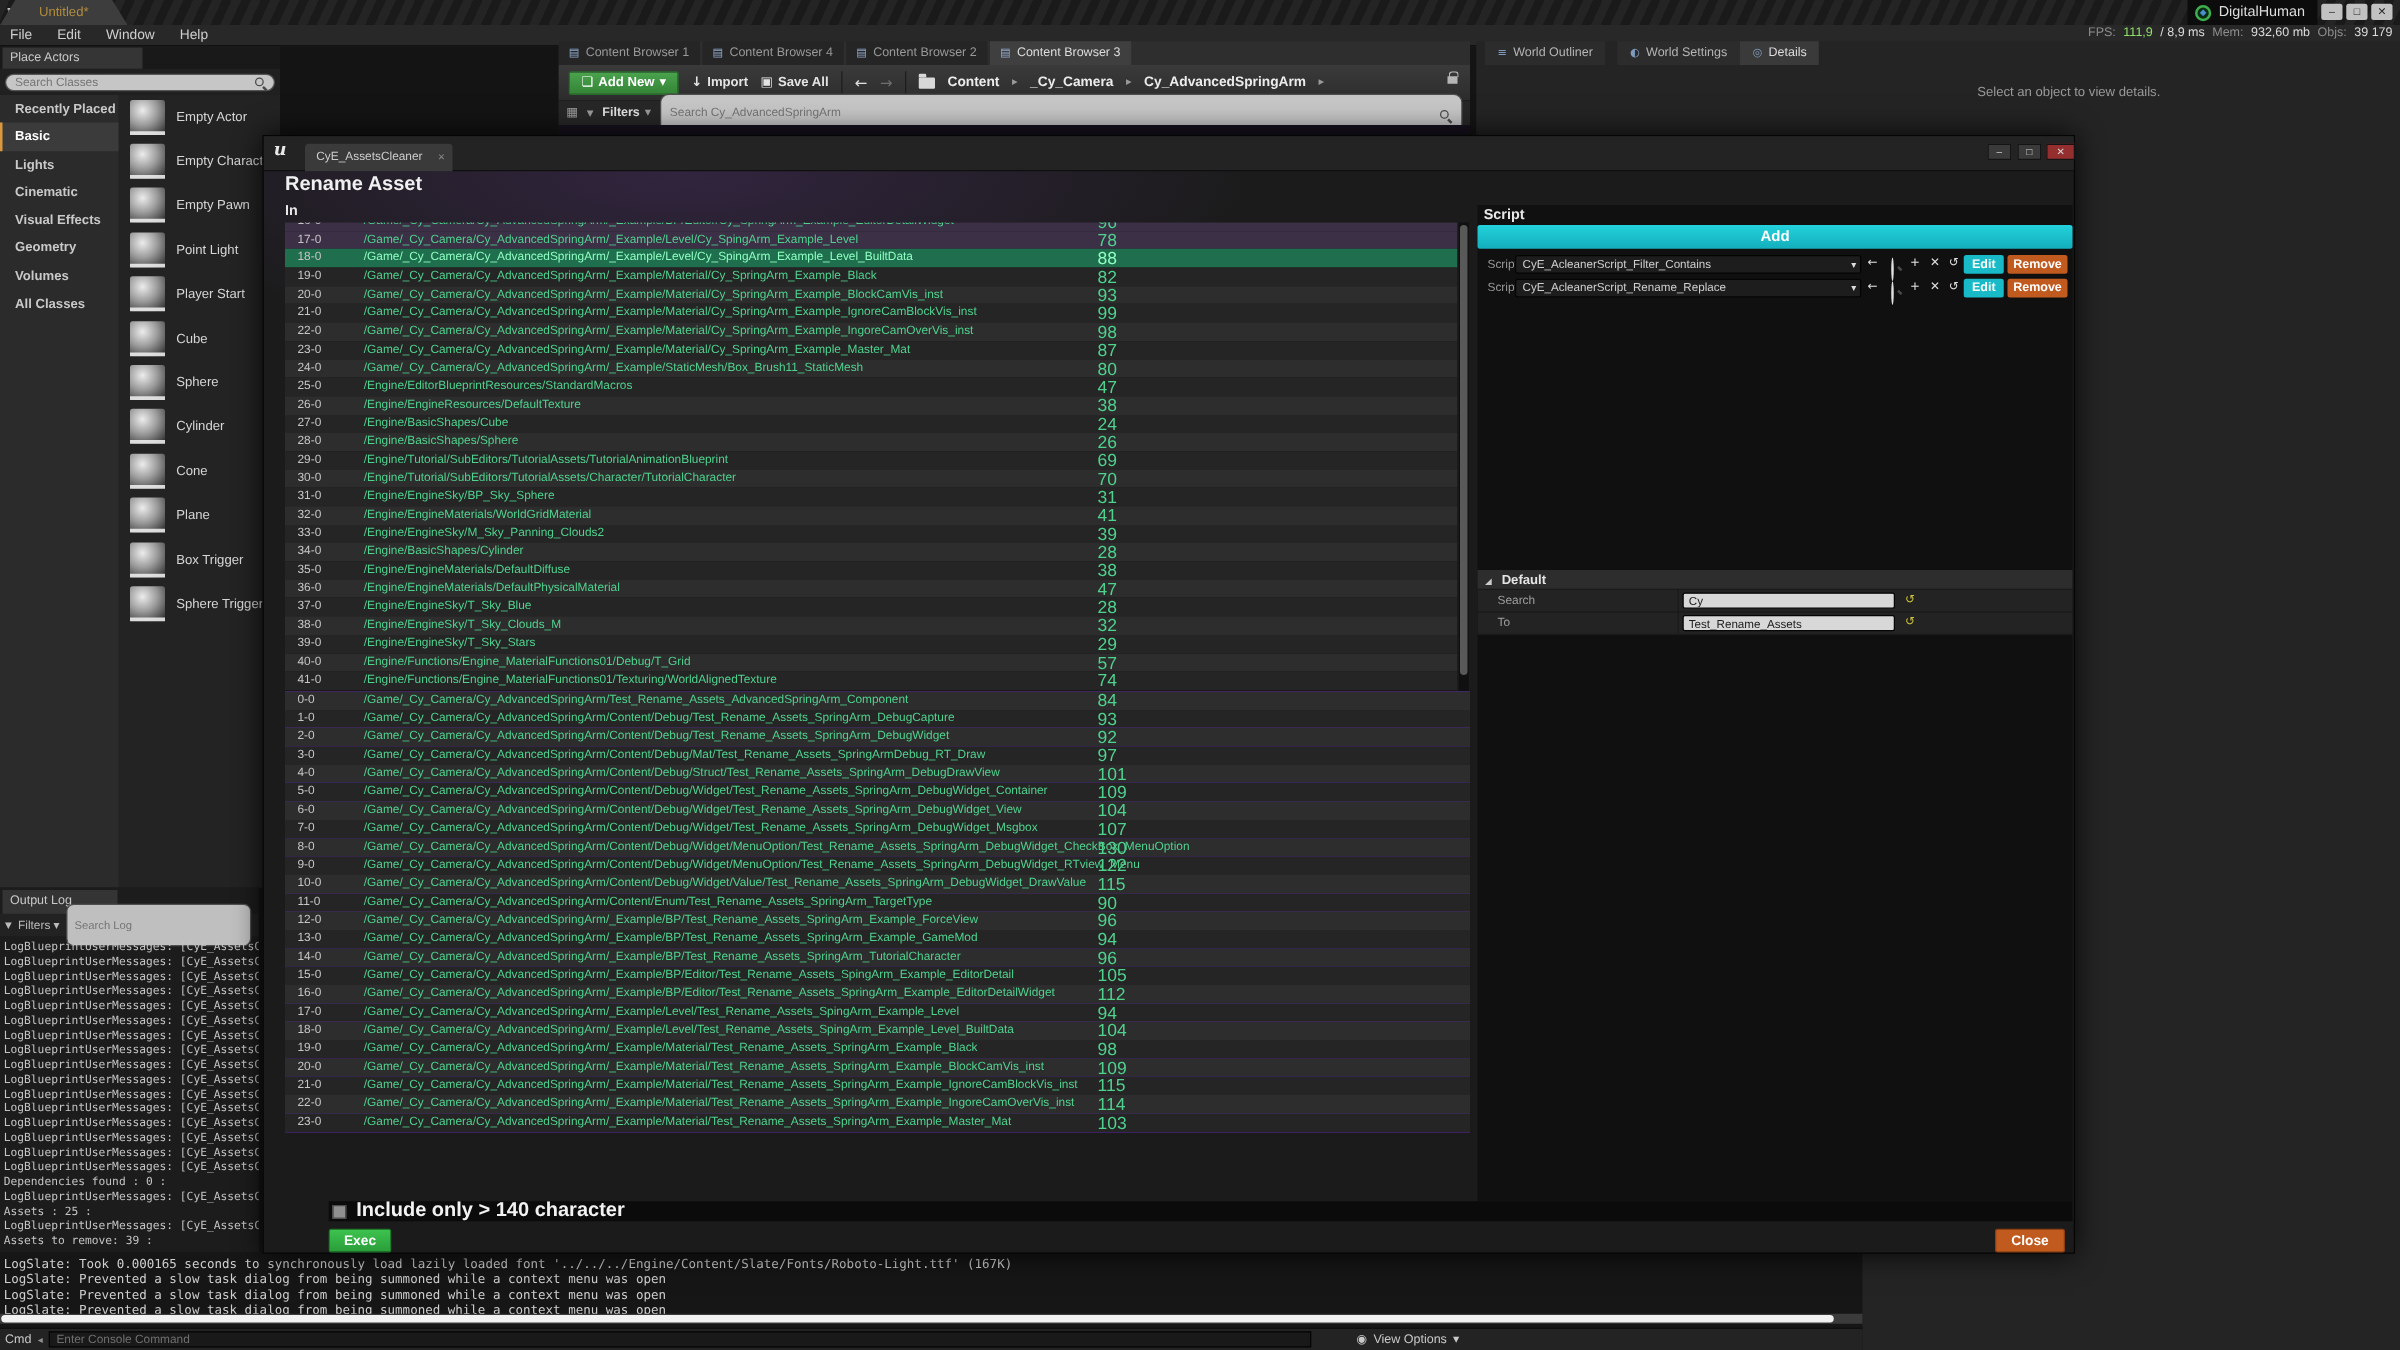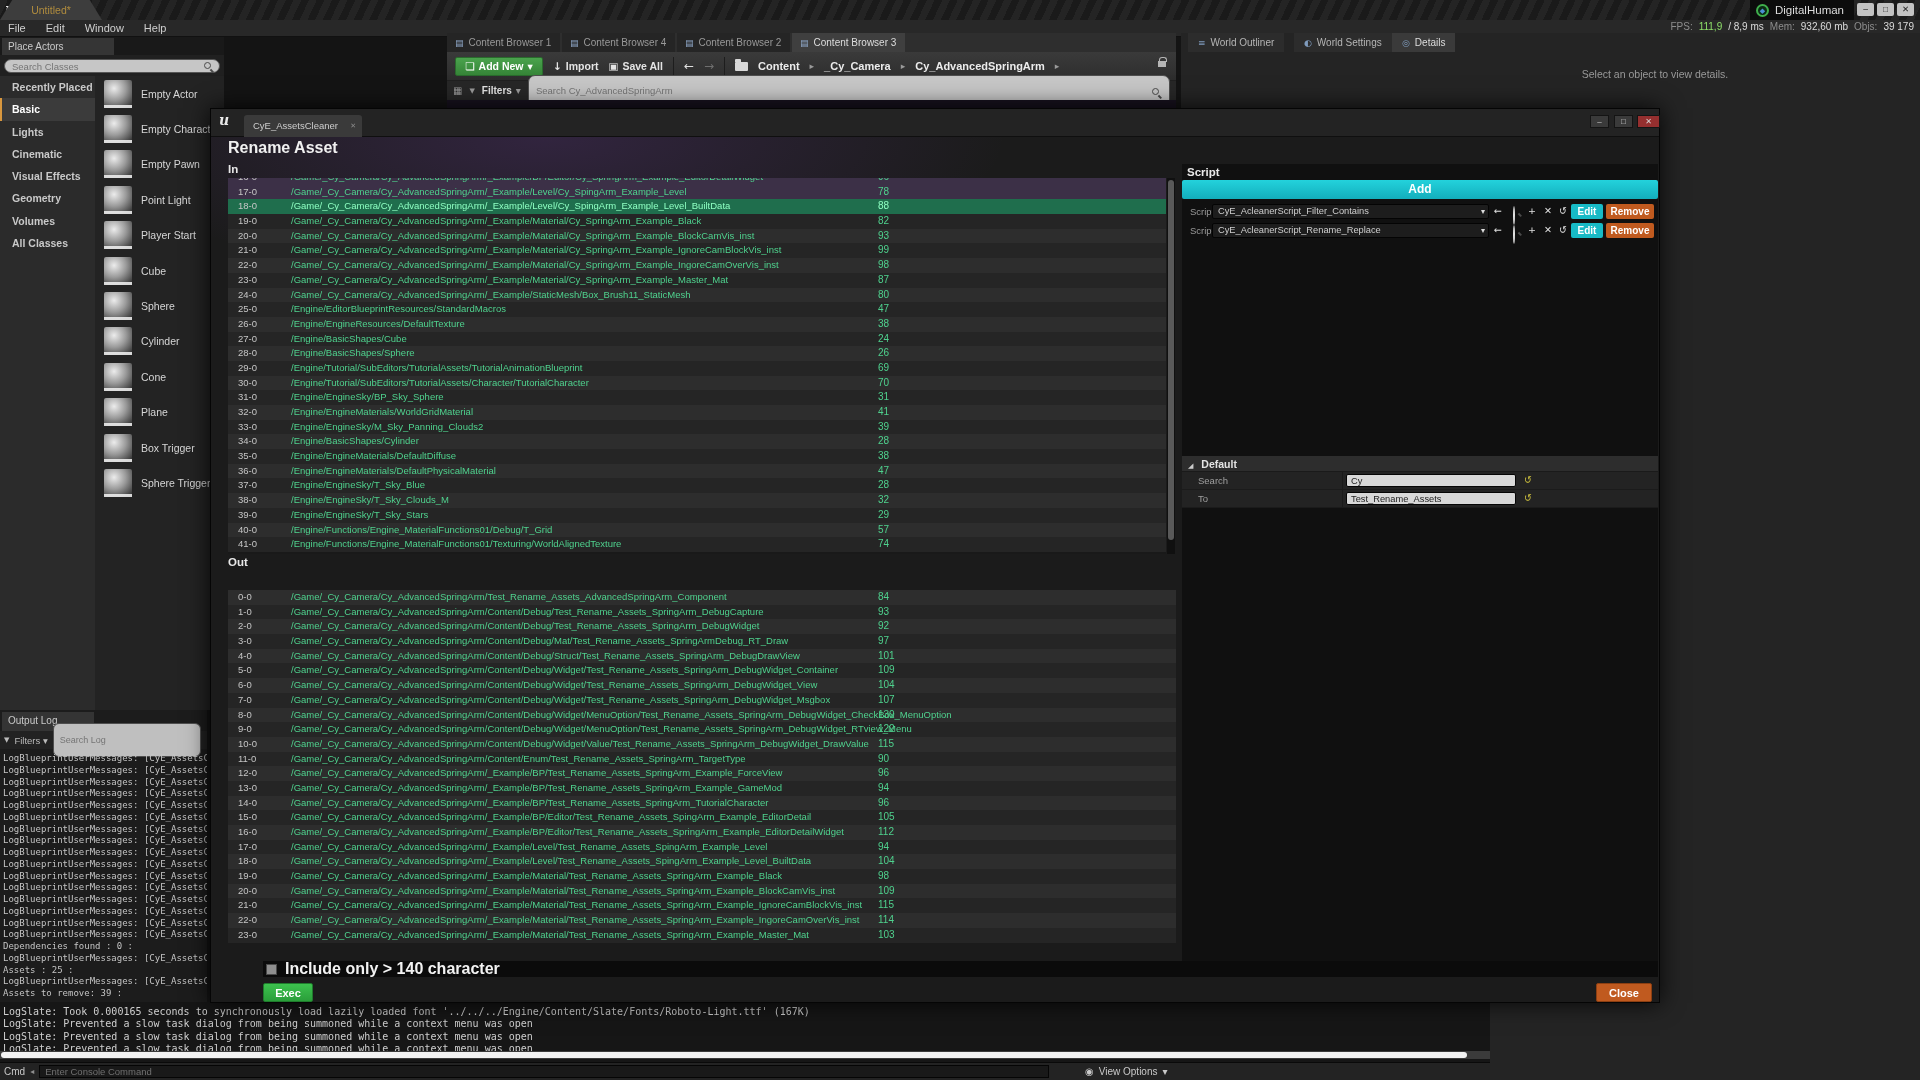--- a/index.html
+++ b/index.html
@@ -133,27 +133,27 @@
     color:#d8d8d8; font-size:8px; line-height:12px; text-align:center; }
   #mw-min{left:1379px;} #mw-max{left:1403px;}
   #mw-close{left:1426px; width:23px; background:#952f2f;}
   #m-glow { left:0; top:28px; width:800px; height:150px; pointer-events:none;
     background:radial-gradient(ellipse at 42% 0%, rgba(130,70,190,.22), transparent 70%); }
   #m-title { left:17px; top:30px; color:#f0f0f0; font-size:16px; font-weight:bold; }
   .sec-label { color:#e8e8e8; font-size:11.5px; font-weight:bold; }
   #in-label { left:17px; top:54px; }
   #out-label { left:17px; top:447px; }
   #in-list { left:17px; top:69px; width:938px; height:376px; background:#191919; overflow:hidden; }
-  #out-list { left:17px; top:481px; width:948px; height:353px; background:#6d28d9; overflow:hidden; }
+  #out-list { left:17px; top:444px; width:948px; height:353px; background:#6d28d9; overflow:hidden; }
   .arow { position:relative; height:14.7px; line-height:14.7px; }
   .arow:nth-of-type(odd) { background:#2d2d2d; }
   .arow:nth-of-type(even){ background:#252525; }
   .arow .idx { position:absolute; left:10px; color:#c6c6c6; font-size:9.5px; }
   .arow .path { position:absolute; left:63px; color:#4fd28e; font-size:9.5px; white-space:nowrap; }
-  .arow .num { position:absolute; left:650px; color:#4fd28e; font-size:10px;text-align:center; }
+  .arow .num { position:absolute; left:650px; color:#4fd28e; font-size:14px;text-align:center; }
   .arow.partial { margin-top:-8px; }
   .arow.hl-purple { background:#3c3047 !important; }
   .arow.hl-green { background:#1f6e4d !important; }
   .arow.hl-green .path, .arow.hl-green .num { color:#8effc2; }
   #in-scroll { left:956px; top:69px; width:8px; height:376px; background:#101010; }
   #in-scroll-thumb { left:1px; top:2px; width:6px; height:360px; background:#595959; border-radius:3px; }
 
   
   #m-right { left:971px; top:55px; width:476px; height:797px; background:#101010; }
   #script-label { left:5px; top:2px; }

